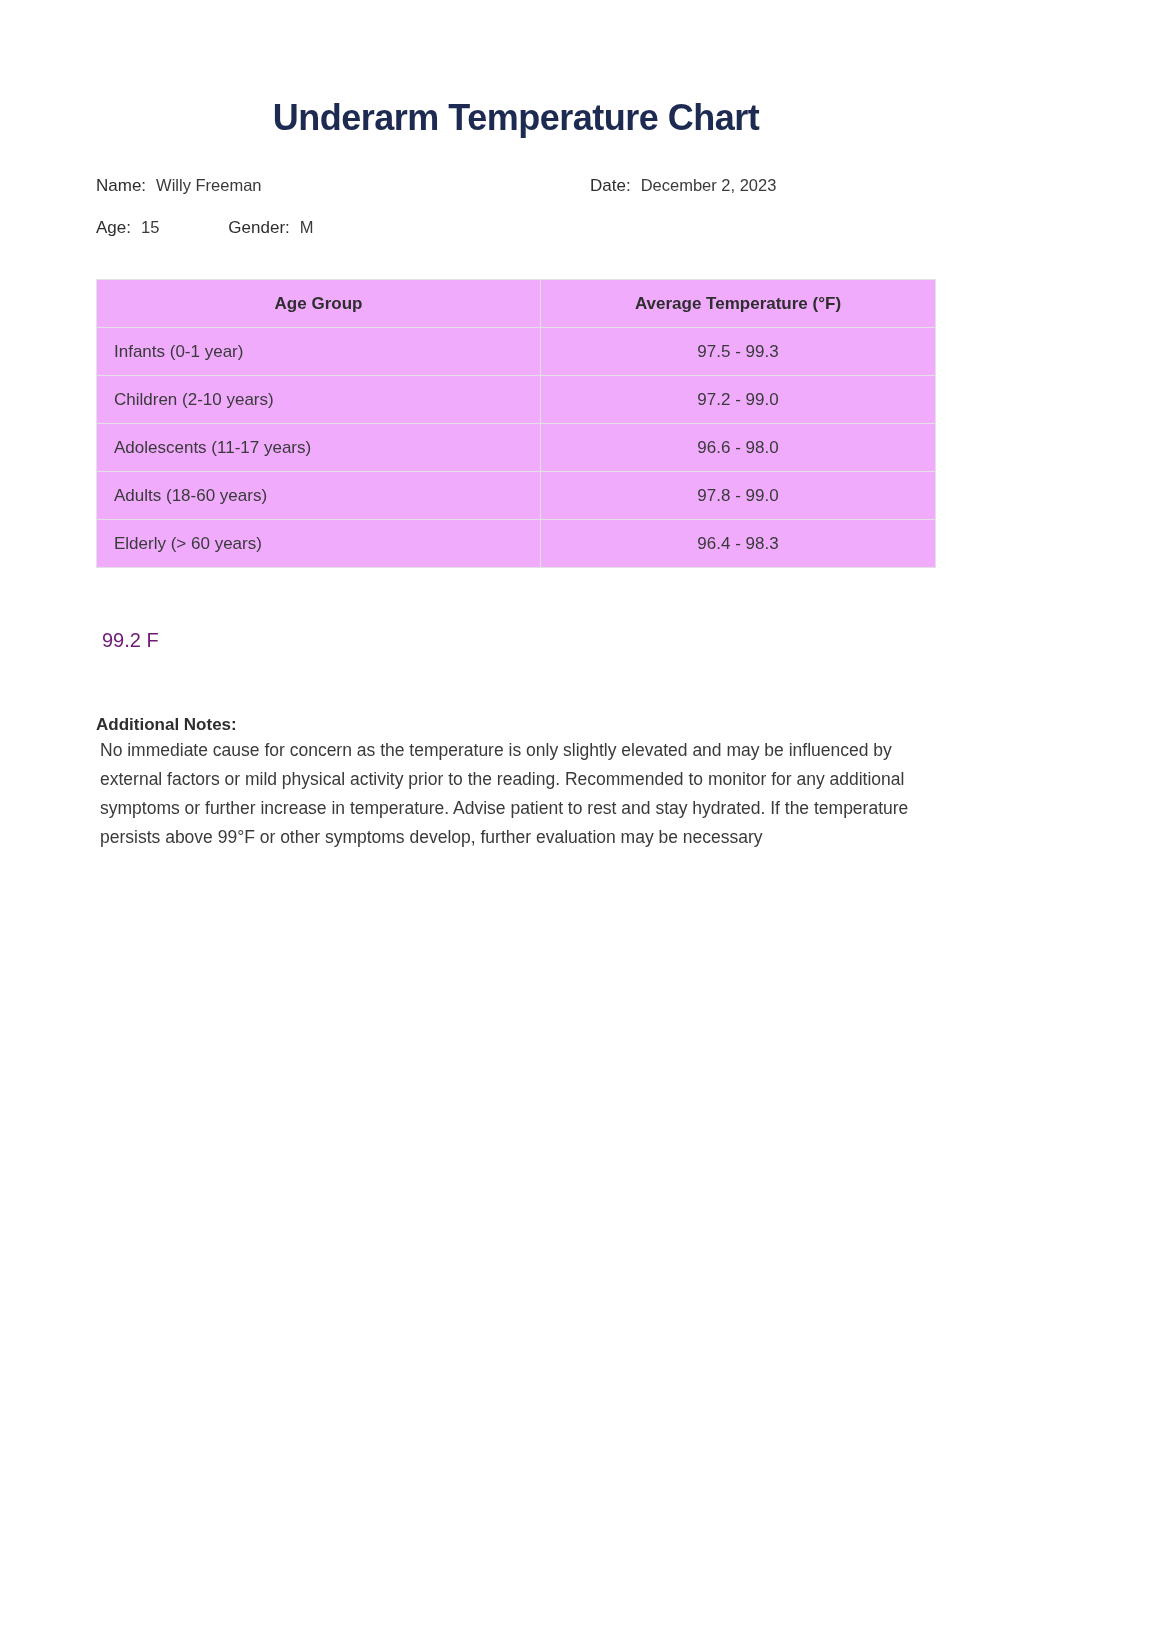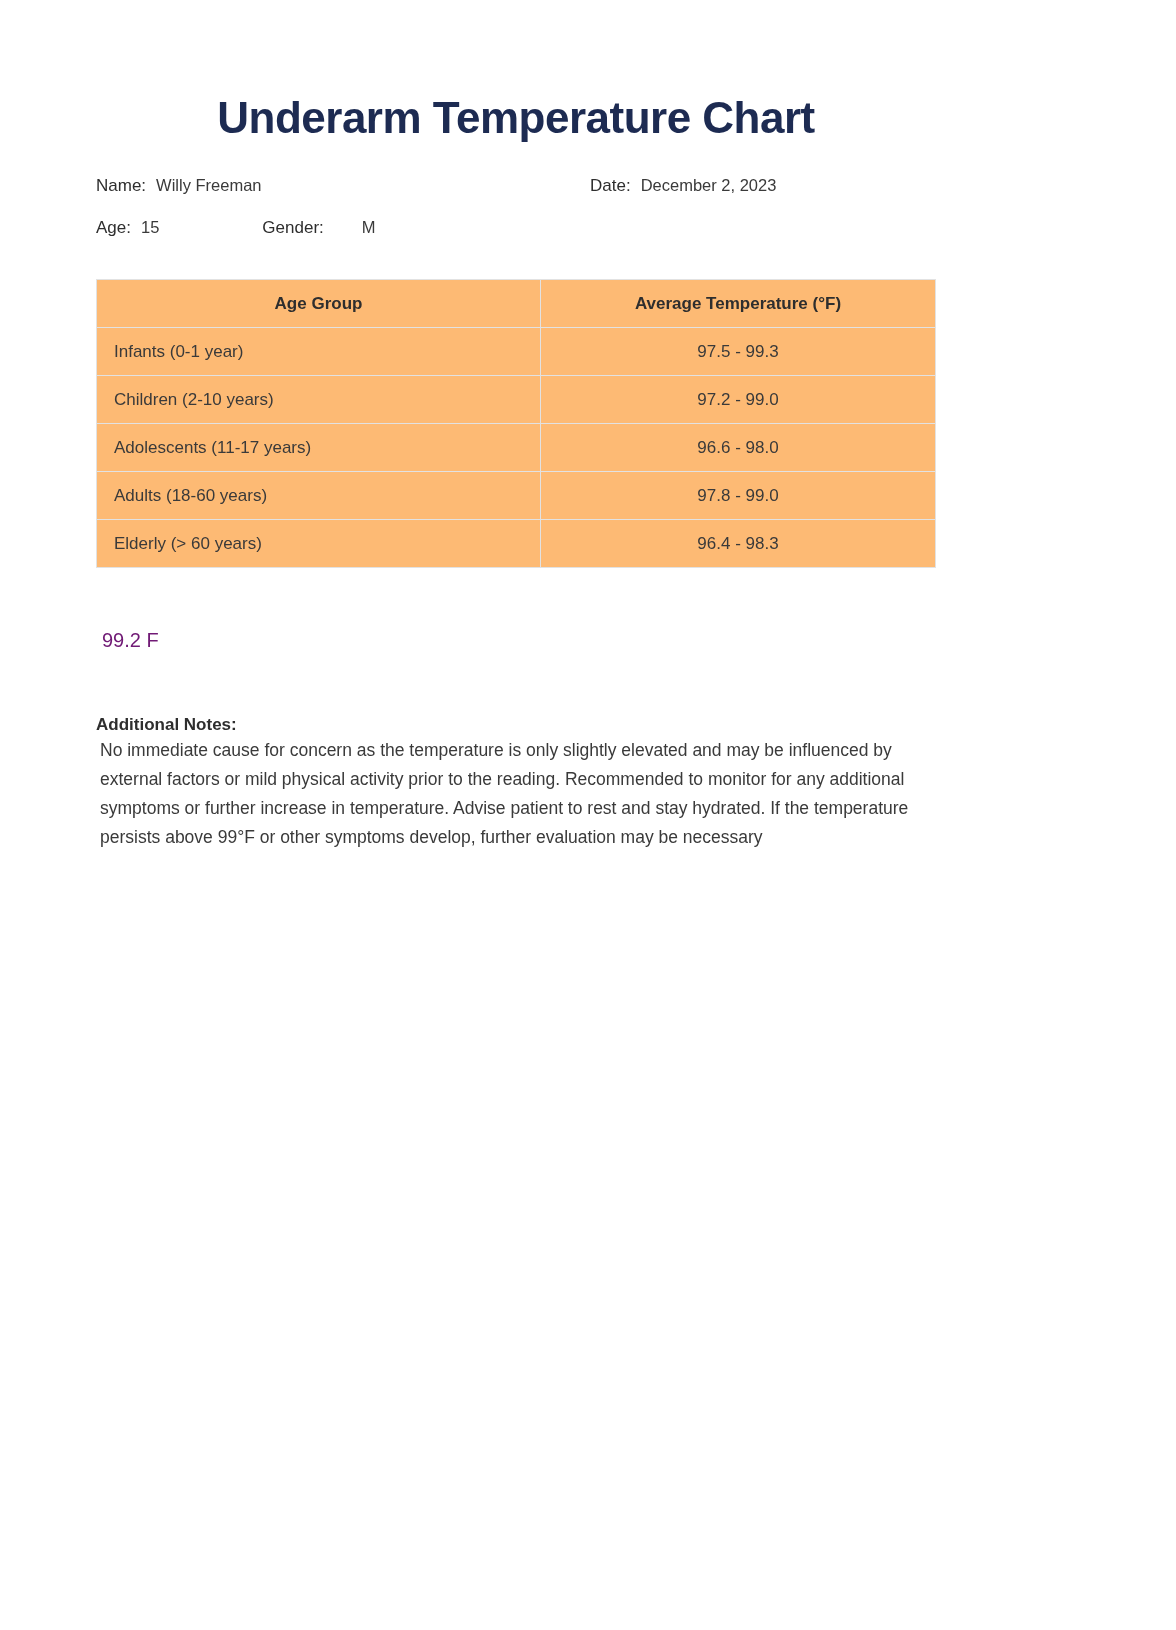--- a/index.html
+++ b/index.html
@@ -10,21 +10,21 @@
     color: #333333;
   }
   body { height: 1630px; overflow: hidden; }
   .page {
     width: 840px;
     margin-left: 96px;
     padding-top: 96px;
   }
   .doc-title {
     text-align: center;
-    font-size: 44px;
+    font-size: 36px;
     line-height: 44px;
     font-weight: bold;
     color: #1d2b52;
     letter-spacing: -0.5px;
   }
   .fields { margin-top: 34px; }
   .field-row {
     display: flex;
     align-items: baseline;
     font-size: 17px;
@@ -40,34 +40,34 @@
     color: #2e2e2e;
     margin-right: 10px;
     white-space: nowrap;
   }
   .field-value {
     color: #3a3a3a;
     font-size: 16.5px;
     white-space: nowrap;
   }
   .col-name { width: 494px; }
-  .gender-field { margin-left: 103px; gap: 28px; }
+  .gender-field { margin-left: 69px; }
 
   table.ref-table {
     margin-top: 40px;
     width: 840px;
     border-collapse: collapse;
     table-layout: fixed;
   }
   .ref-table th, .ref-table td {
     border: 1px solid #e2e2e2;
     font-size: 17px;
     height: 48px;
     padding: 12px 17px;
-    background: #fdba74;
+    background: #f0abfc;
   }
   .ref-table th {
     font-weight: bold;
     color: #2e2e2e;
     text-align: center;
   }
   .ref-table .col-group { width: 444px; }
   .ref-table td.cell-group { text-align: left; color: #3a3a3a; }
   .ref-table td.cell-temp  { text-align: center; color: #3a3a3a; }
 

